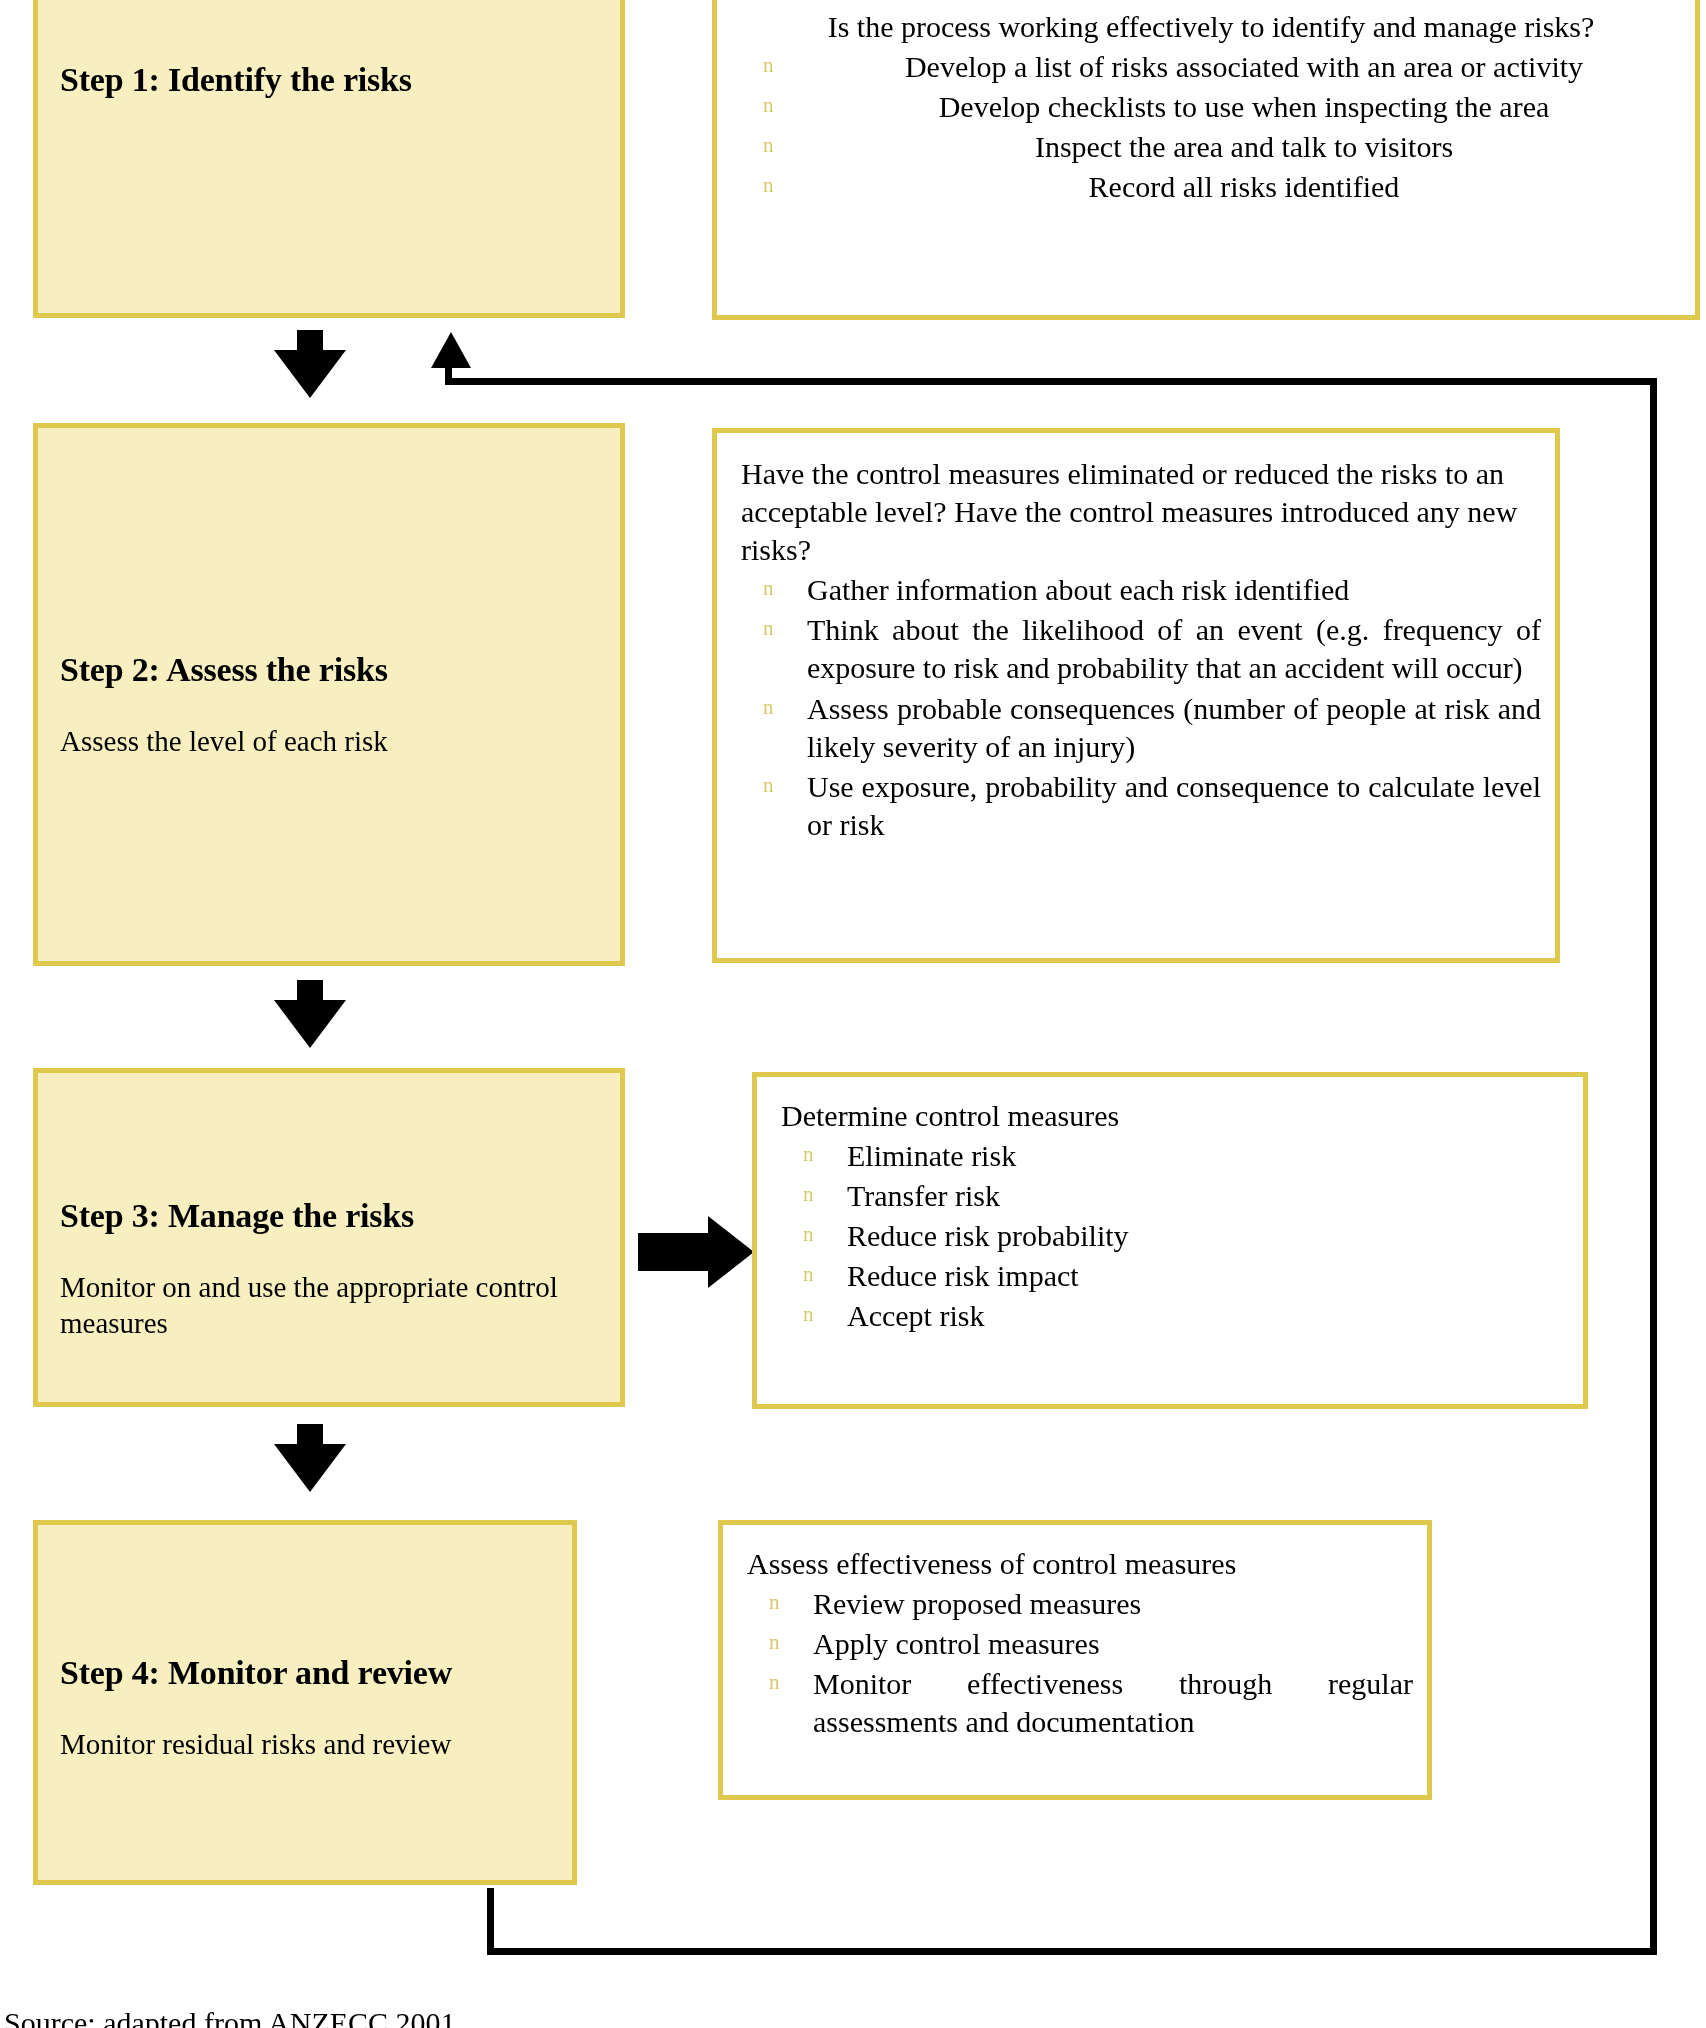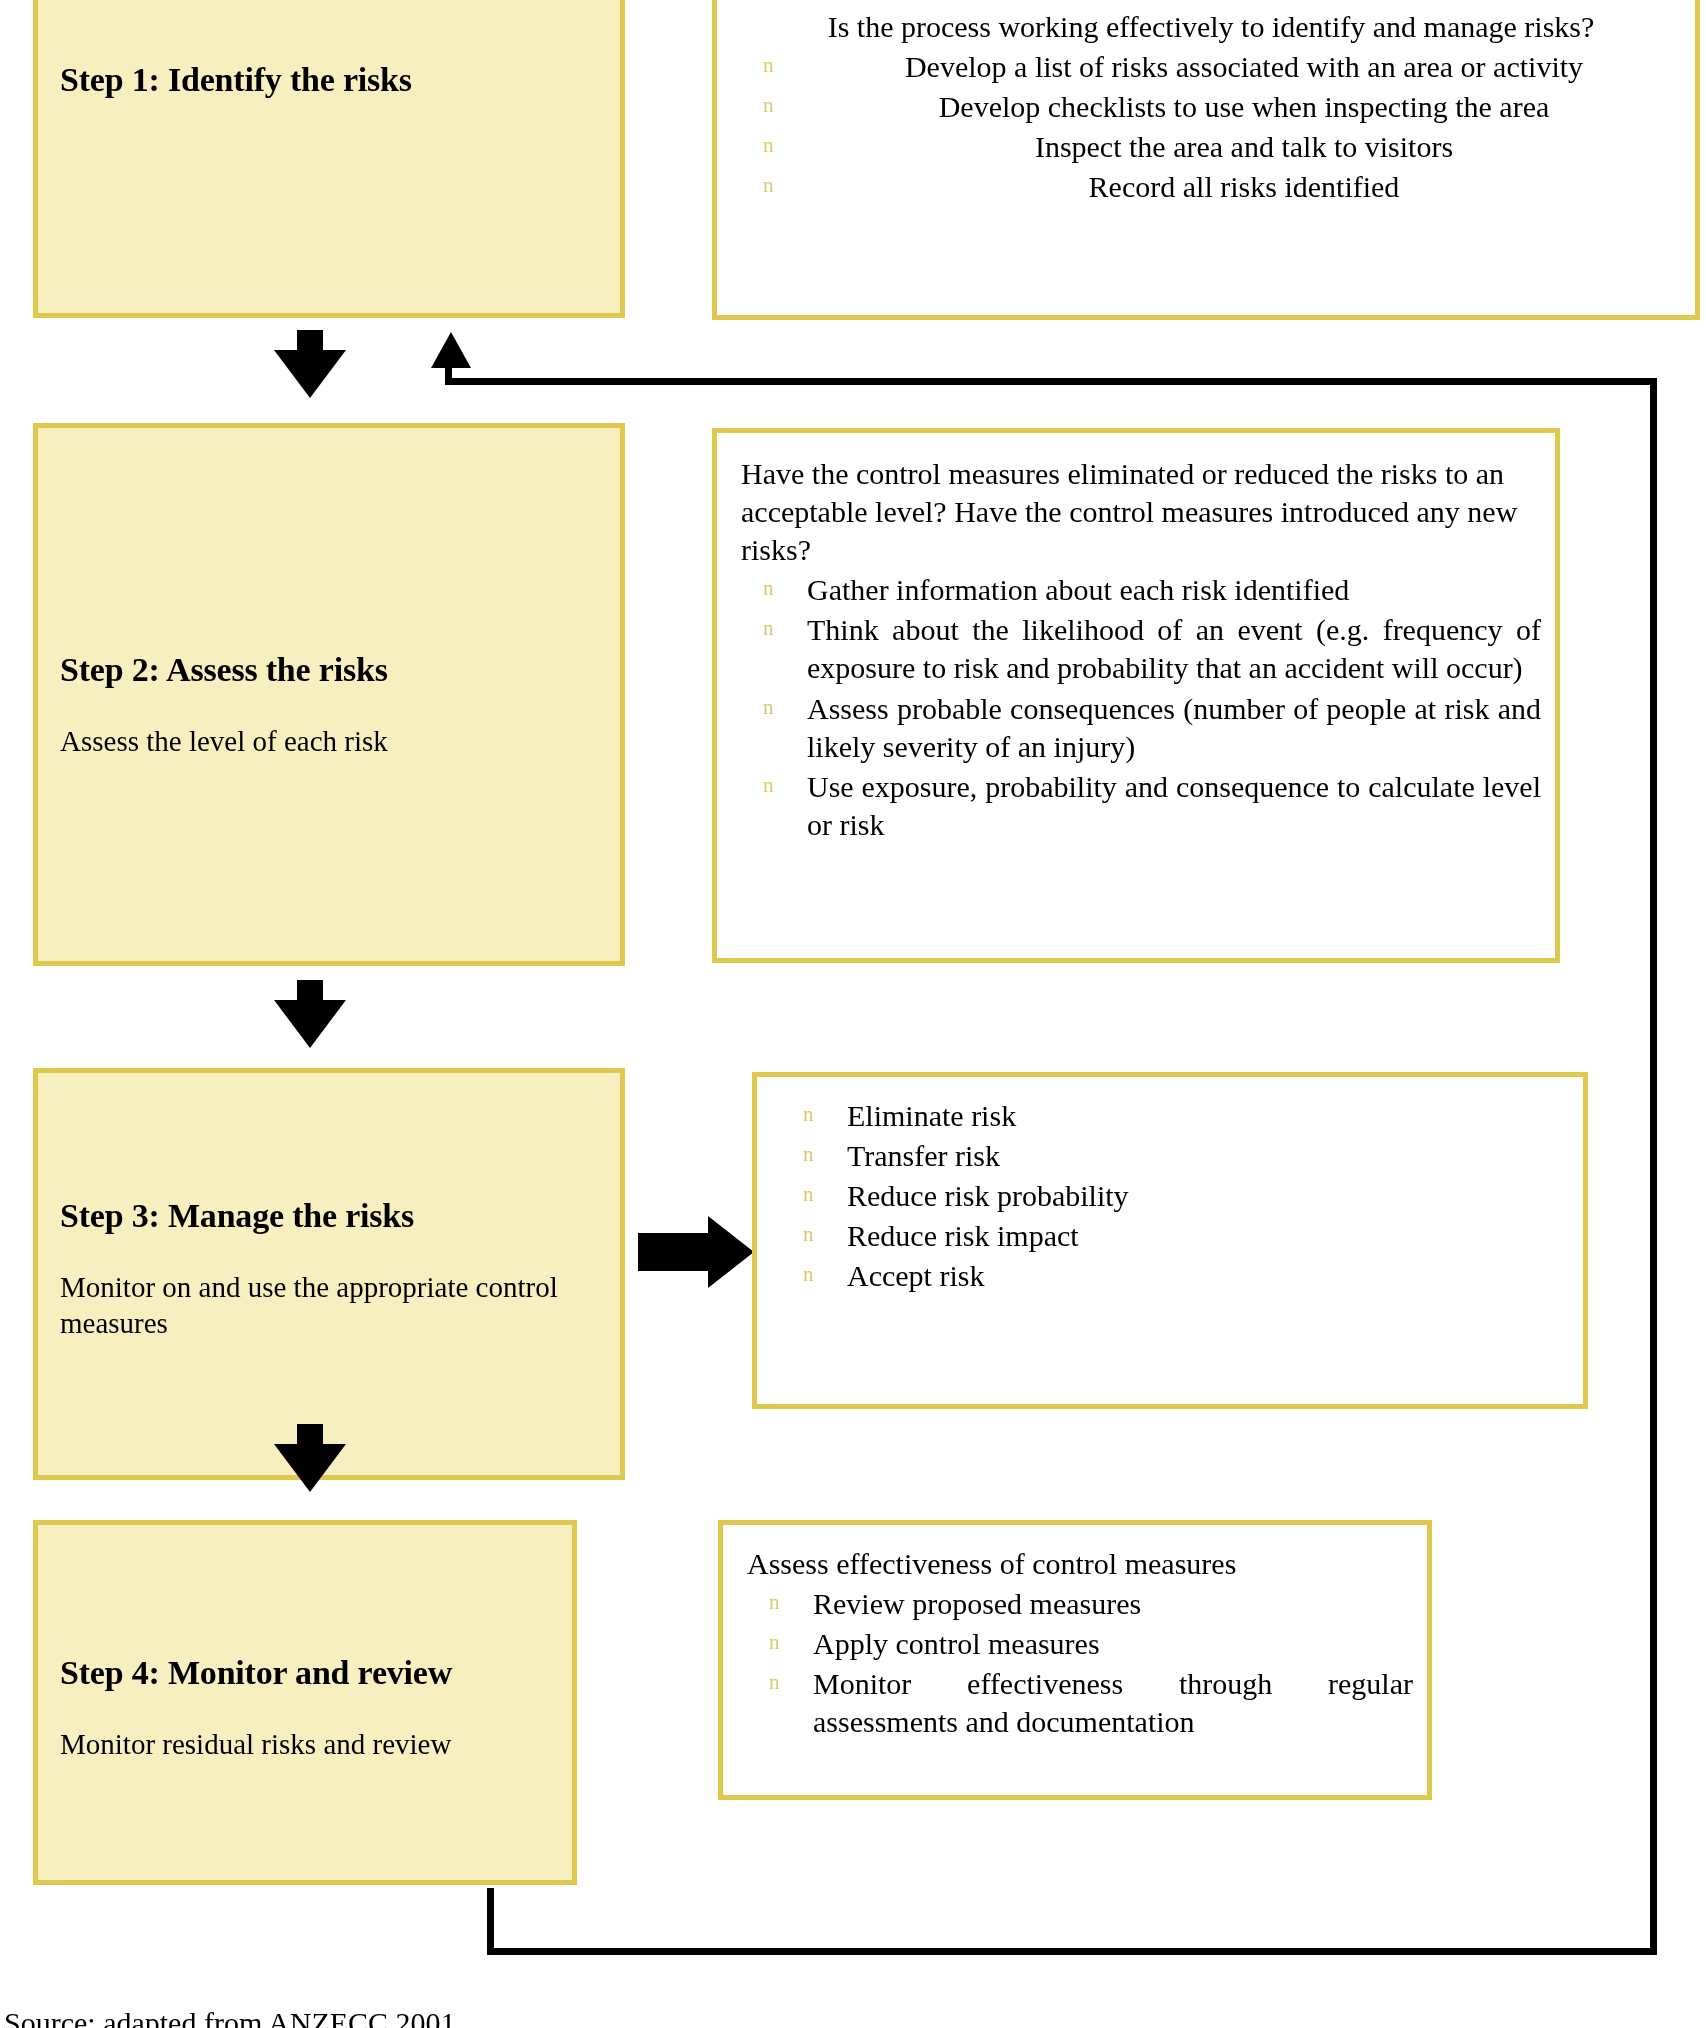--- a/index.html
+++ b/index.html
@@ -142,32 +142,33 @@
         <li><span class="bullet">n</span><span>Think about the likelihood of an event (e.g. frequency of exposure to risk and probability that an accident will occur)</span></li>
         <li><span class="bullet">n</span><span>Assess probable consequences (number of people at risk and likely severity of an injury)</span></li>
         <li><span class="bullet">n</span><span>Use exposure, probability and consequence to calculate level or risk</span></li>
       </ul>
     </div>
   </div>
 
   <div class="line" style="left:297px;top:980px;width:26px;height:22px;"></div>
   <div class="tri-down" style="left:274px;top:1000px;"></div>
 
-  <div class="stepbox" style="left:33px;top:1068px;width:592px;height:412px;">
+  <div class="stepbox" style="left:33px;top:1068px;width:592px;height:339px;">
     <div class="step-inner" style="top:123px;">
       <div class="step-title">Step 3: Manage the risks</div>
       <div class="step-desc">Monitor on and use the appropriate control measures</div>
     </div>
   </div>
 
   <div class="line" style="left:638px;top:1233px;width:72px;height:38px;"></div>
   <div class="tri-right" style="left:708px;top:1216px;"></div>
 
   <div class="detailbox" style="left:752px;top:1072px;width:836px;height:337px;">
     <div class="detail-inner" style="top:20px;">
+      <div class="detail-head">Determine control measures</div>
       <ul class="bullets">
         <li><span class="bullet">n</span><span>Eliminate risk</span></li>
         <li><span class="bullet">n</span><span>Transfer risk</span></li>
         <li><span class="bullet">n</span><span>Reduce risk probability</span></li>
         <li><span class="bullet">n</span><span>Reduce risk impact</span></li>
         <li><span class="bullet">n</span><span>Accept risk</span></li>
       </ul>
     </div>
   </div>
 

